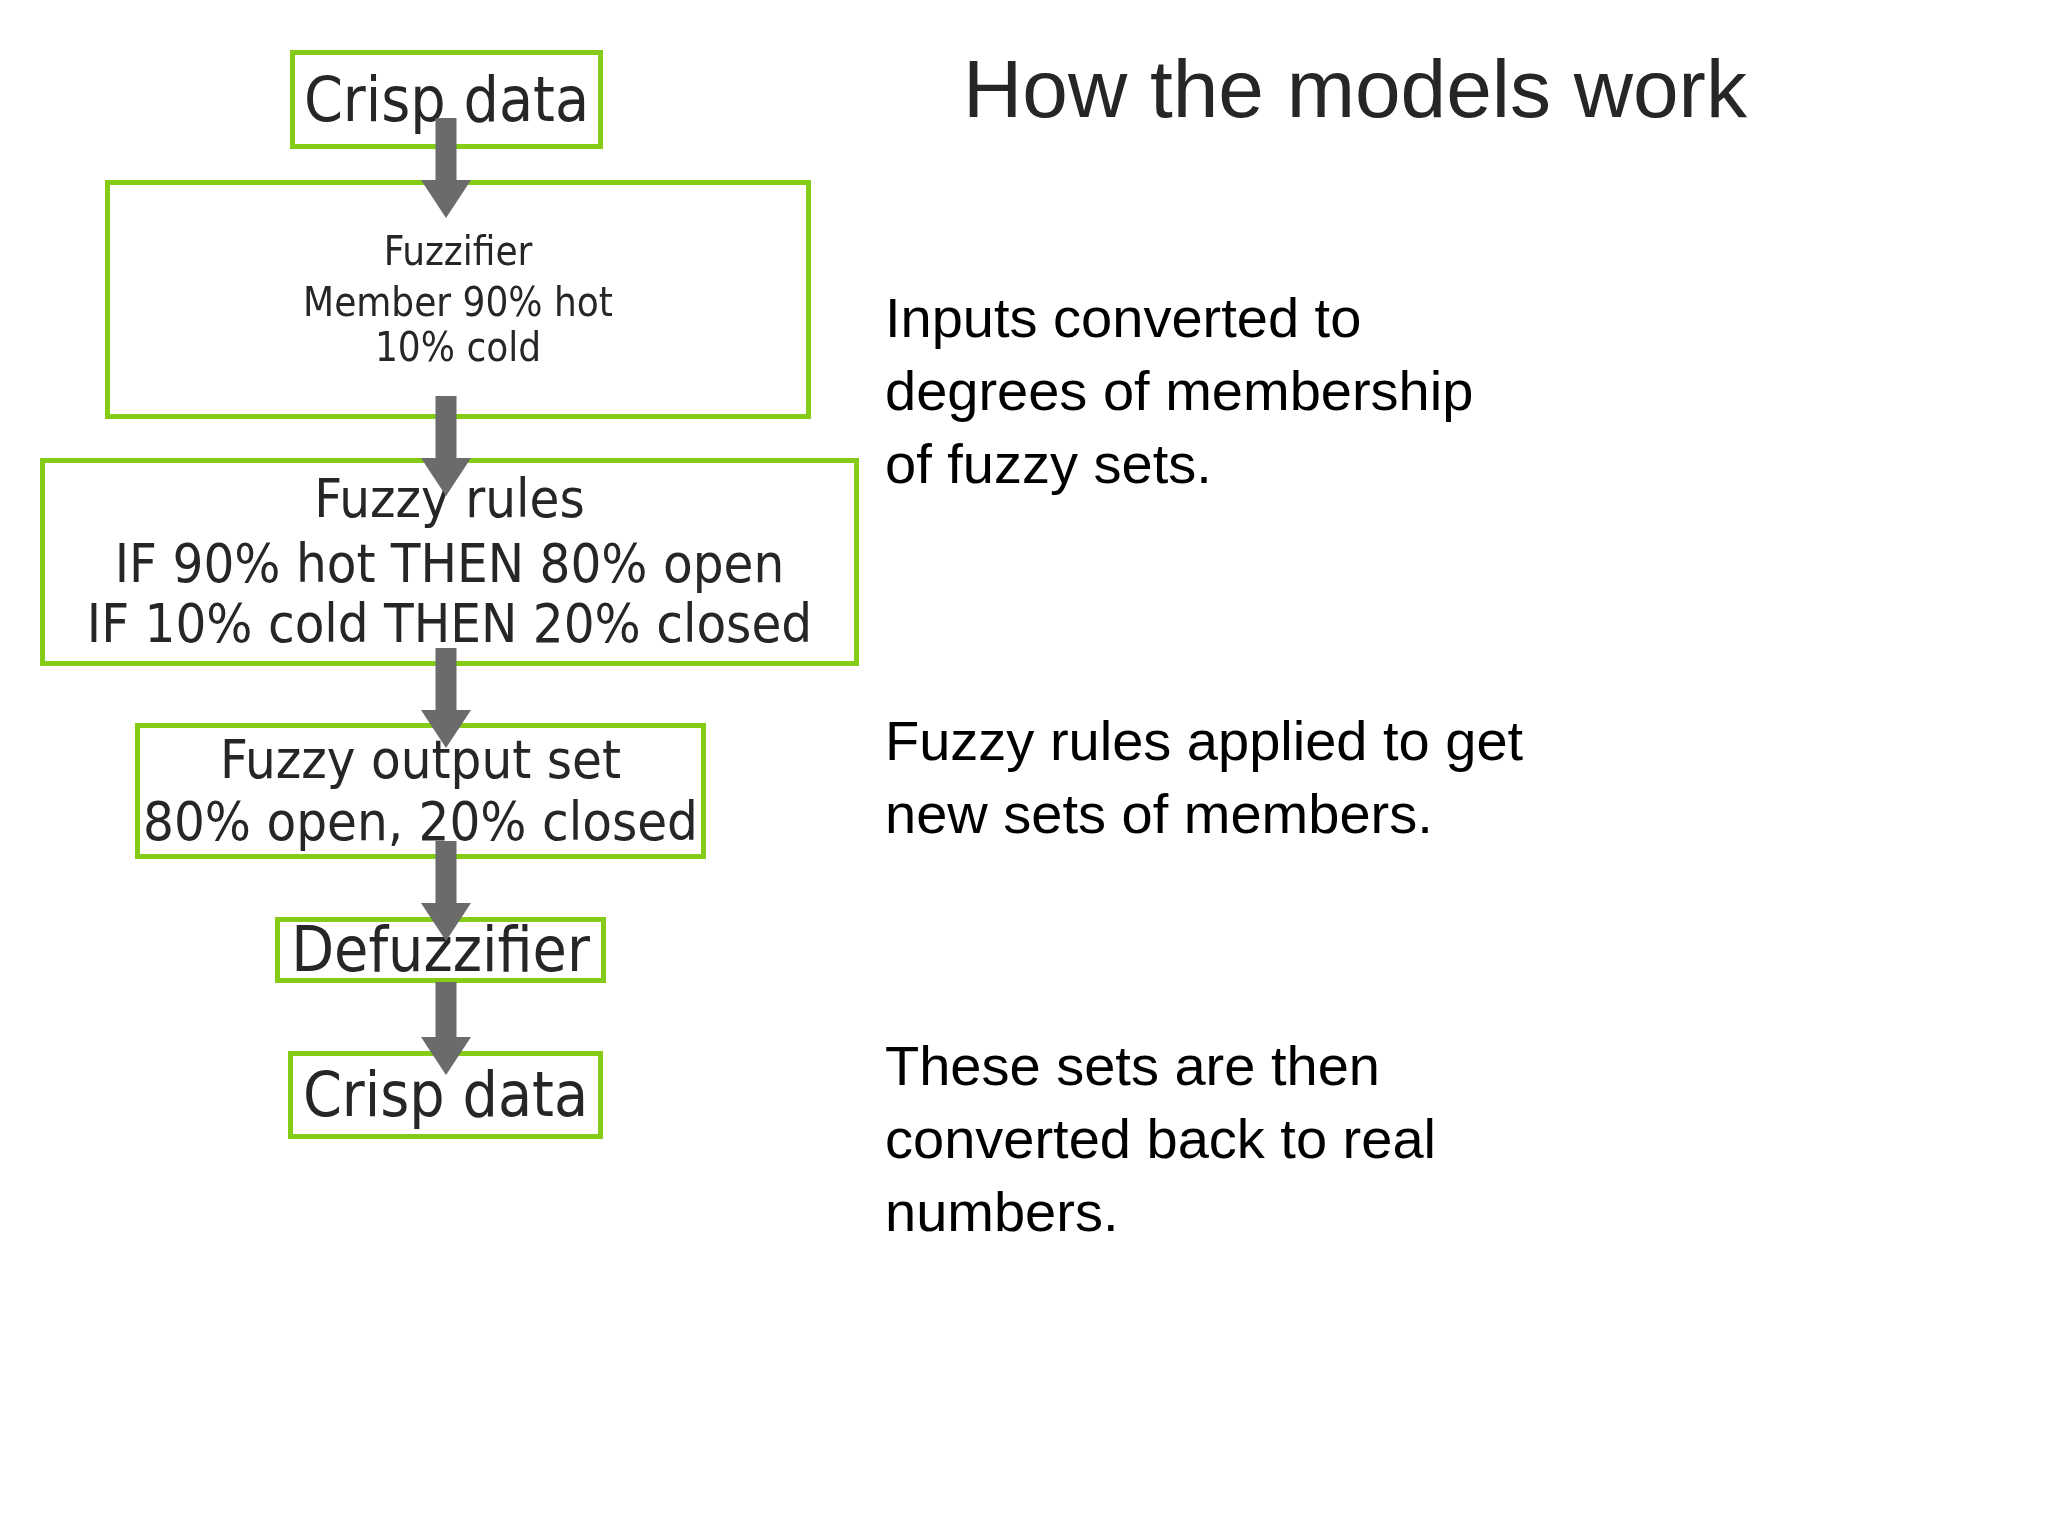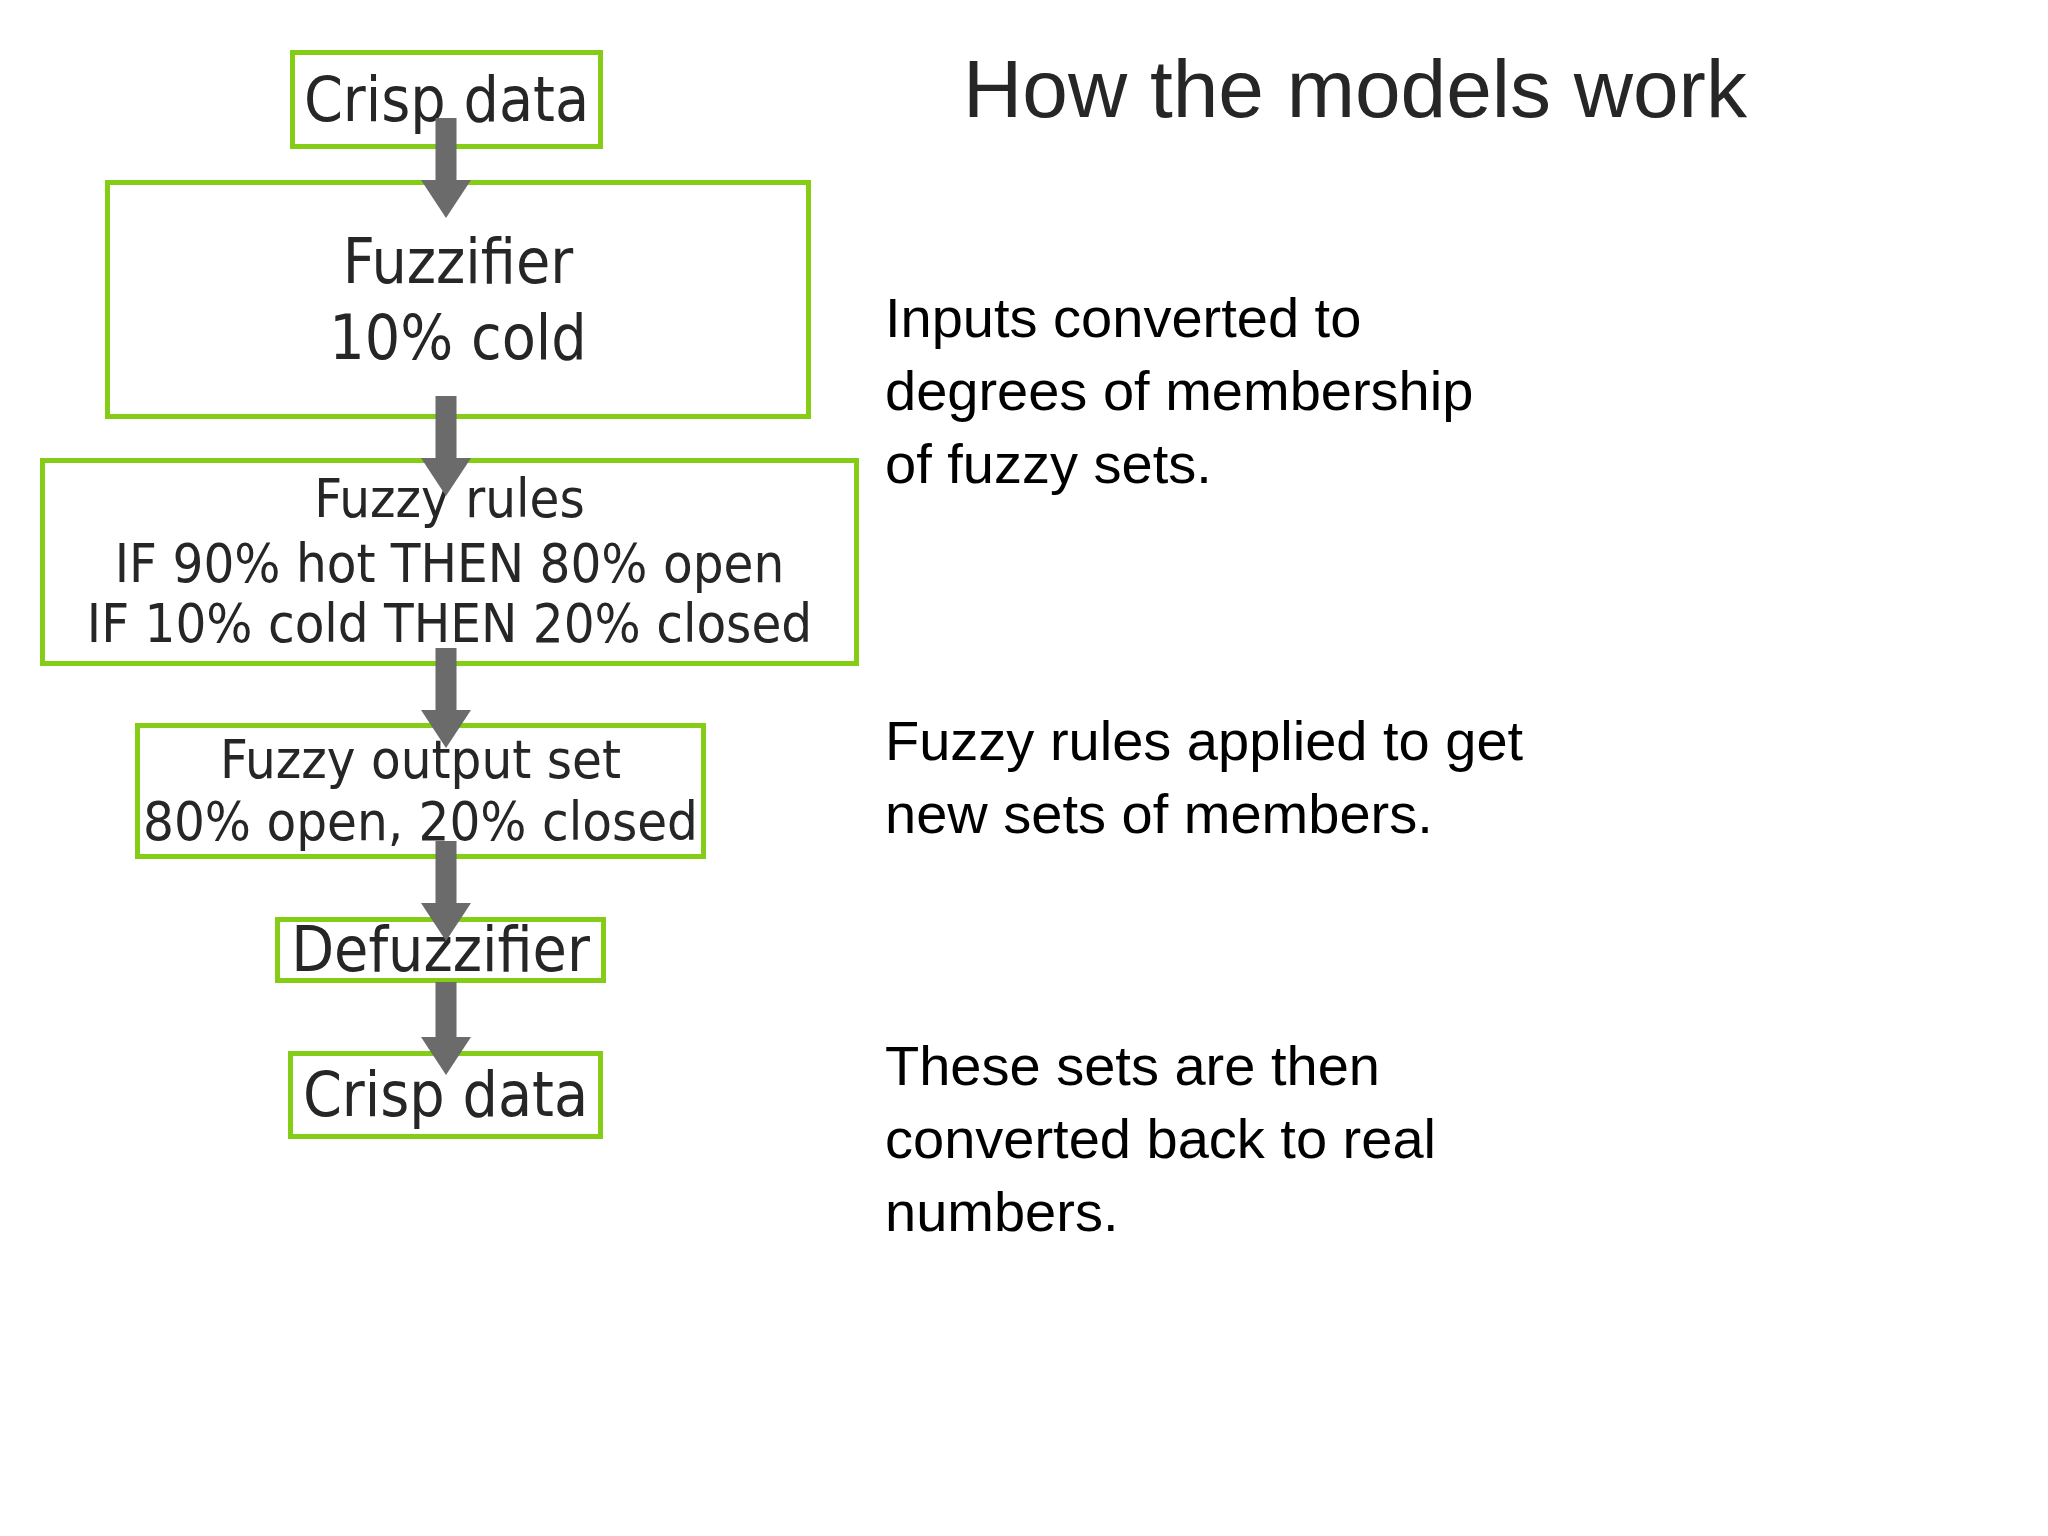--- a/index.html
+++ b/index.html
@@ -36,21 +36,21 @@
     font-stretch: condensed;
     line-height: 1.12;
     z-index: 2;
   }
   .node .line {
     display: block;
     white-space: nowrap;
   }
 
   #node-crisp-in   { left: 290px;  top: 50px;   width: 313px; height: 99px;  font-size: 62px; }
-  #node-fuzzifier  { left: 105px;  top: 180px;  width: 706px; height: 239px; font-size: 62px; }
+  #node-fuzzifier  { left: 105px;  top: 180px;  width: 706px; height: 239px; font-size: 40px; }
   #node-rules      { left: 40px;   top: 458px;  width: 819px; height: 208px; font-size: 54px; }
   #node-output     { left: 135px;  top: 723px;  width: 571px; height: 136px; font-size: 54px; }
   #node-defuzz     { left: 275px;  top: 917px;  width: 331px; height: 66px;  font-size: 62px; }
   #node-crisp-out  { left: 288px;  top: 1051px; width: 315px; height: 88px;  font-size: 62px; }
 
   #node-fuzzifier .line:first-child { margin-bottom: 6px; }
   #node-rules .line:first-child     { margin-bottom: 4px; }
   #node-output .line:first-child    { margin-bottom: 2px; }
 
   
@@ -125,20 +125,21 @@
 <div id="slide">
 
   <div id="page-title">How the models work</div>
 
   <div class="node" id="node-crisp-in">
     <span class="line">Crisp data</span>
   </div>
 
   <div class="node" id="node-fuzzifier">
     <span class="line">Fuzzifier</span>
+    <span class="line">Member 90% hot</span>
     <span class="line">10% cold</span>
   </div>
 
   <div class="node" id="node-rules">
     <span class="line">Fuzzy rules</span>
     <span class="line">IF 90% hot THEN 80% open</span>
     <span class="line">IF 10% cold THEN 20% closed</span>
   </div>
 
   <div class="node" id="node-output">

